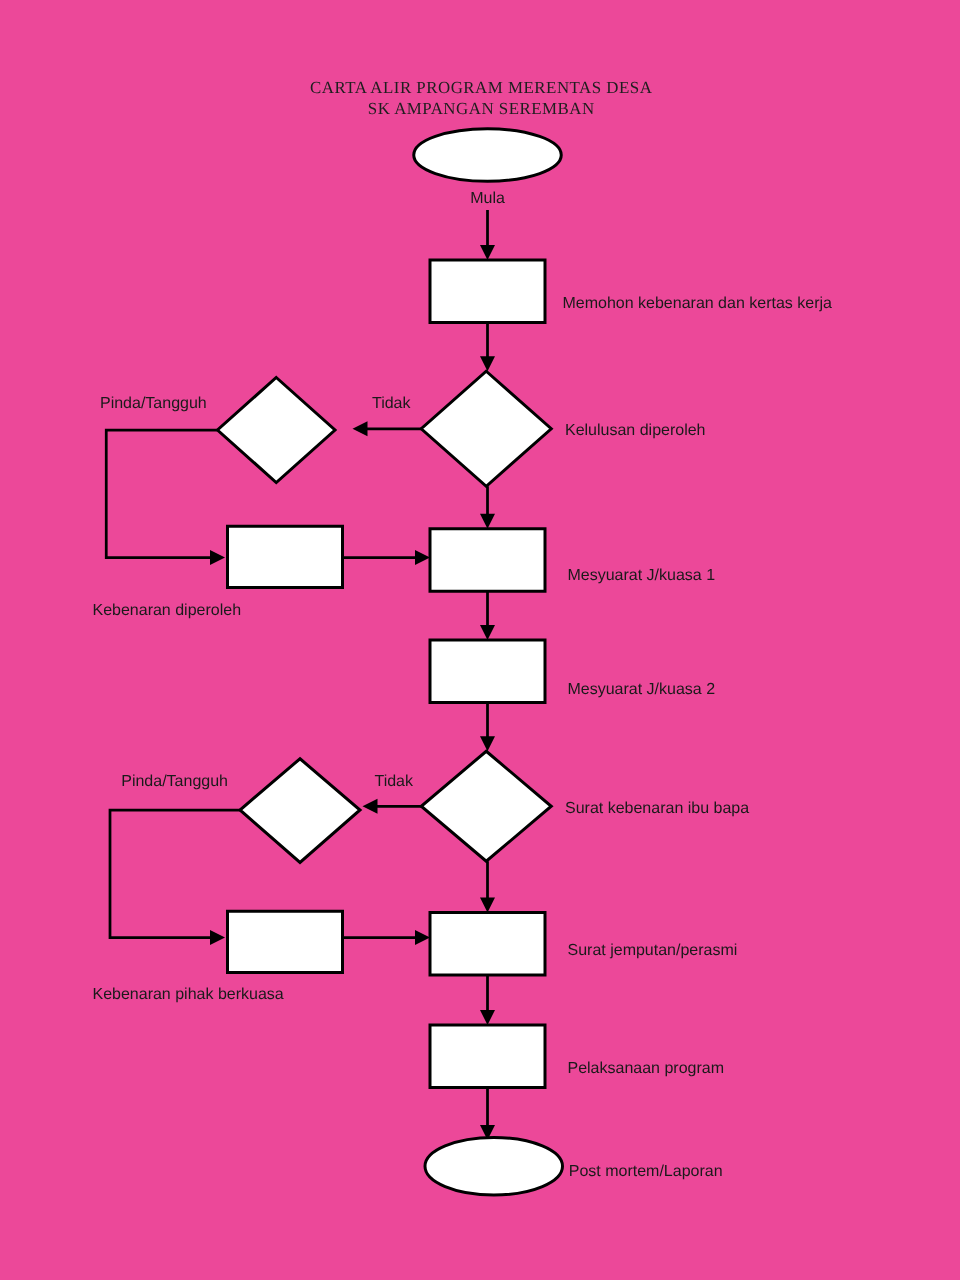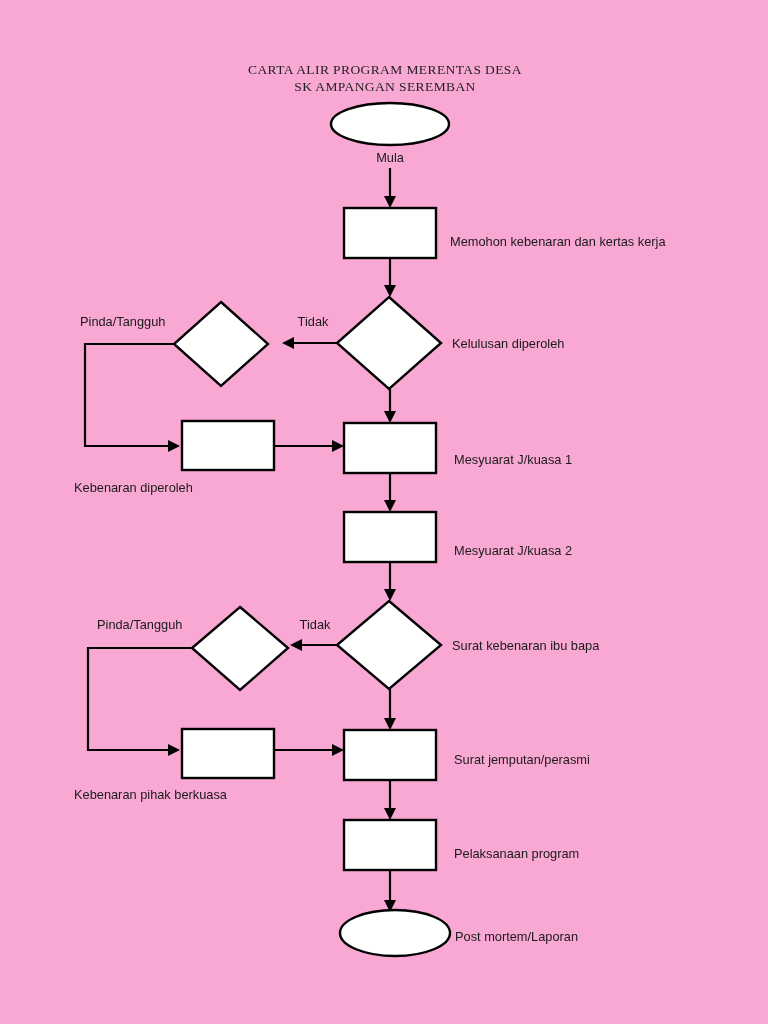--- a/index.html
+++ b/index.html
@@ -9,21 +9,21 @@
     background: #ffffff;
   }
   body {
     font-family: "Liberation Sans", sans-serif;
     color: #1a1a1a;
   }
   #page {
     position: relative;
     width: 768px;
     height: 1024px;
-    background: #f9a8d4;
+    background: #ec4899;
     overflow: hidden;
   }
   #flow-svg {
     position: absolute;
     left: 0;
     top: 0;
     width: 768px;
     height: 1024px;
   }
   .shape {

